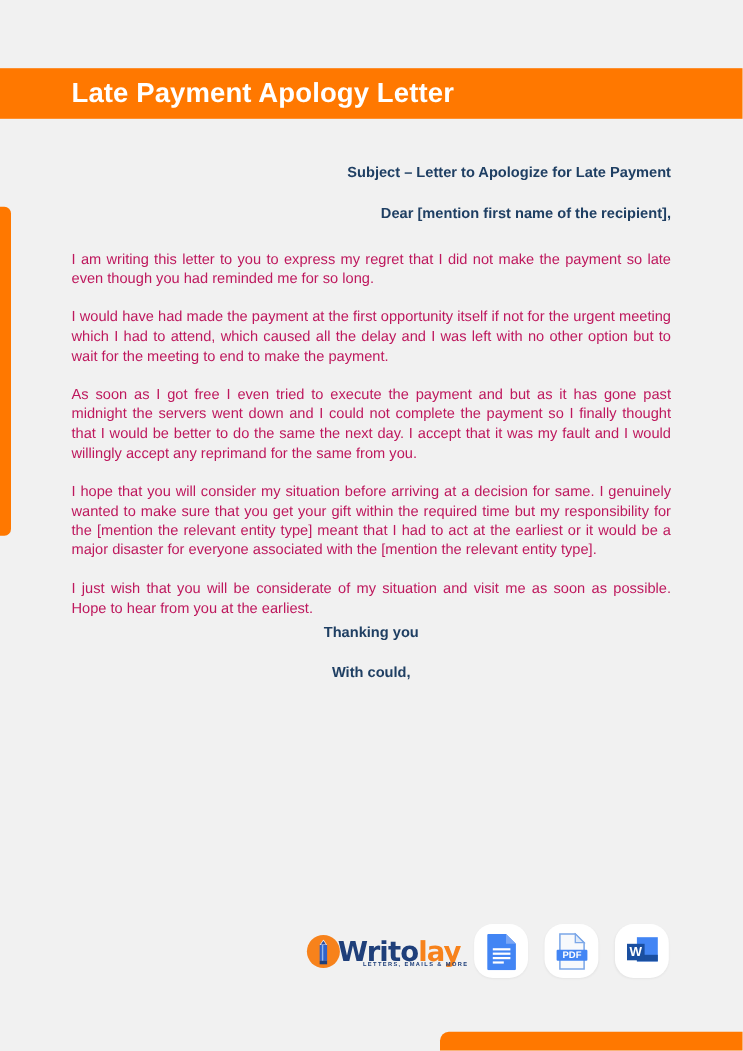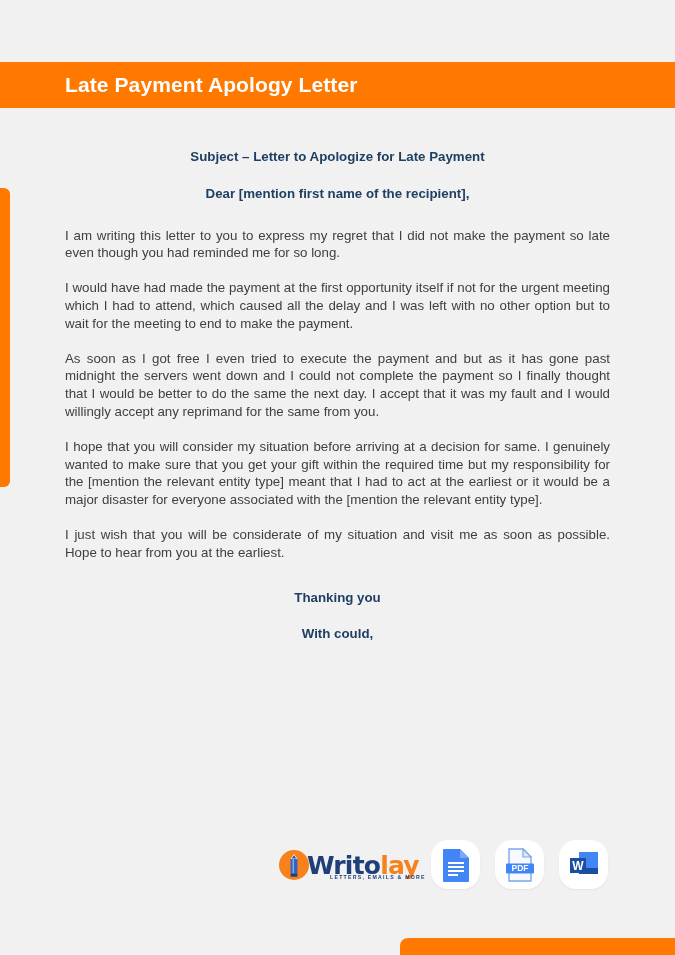--- a/index.html
+++ b/index.html
@@ -33,58 +33,58 @@
     left: 0;
     top: 62px;
     width: 675px;
     height: 46px;
     background: #ff7800;
     display: flex;
     align-items: center;
   }
   .header-title {
     color: #ffffff;
-    font-size: 21px;
+    font-size: 25px;
     font-weight: bold;
     letter-spacing: 0.1px;
     margin-left: 65px;
   }
 
   
   .letter-body {
     position: absolute;
     left: 65px;
     top: 148px;
     width: 545px;
   }
   .para {
-    color: #404040;
+    color: #be185d;
     font-size: 13.3px;
     line-height: 17.8px;
     text-align: justify;
     margin: 0 0 17px 0;
   }
   .para.bold {
     font-weight: bold;
     color: #1f3f63;
-    text-align: center;
+    text-align: right;
   }
   .para.sign {
     font-weight: bold;
     color: #1f3f63;
     text-align: center;
     margin-bottom: 19px;
   }
   .para.subject {
     margin-bottom: 19px;
   }
   .para.salutation {
     margin-bottom: 24px;
   }
-  .para.gap-lg { margin-bottom: 27px; }
+  .para.gap-lg { margin-bottom: 4px; }
 
   
   .logo {
     position: absolute;
     left: 279px;
     top: 845px;
     display: flex;
     align-items: center;
     height: 40px;
   }

